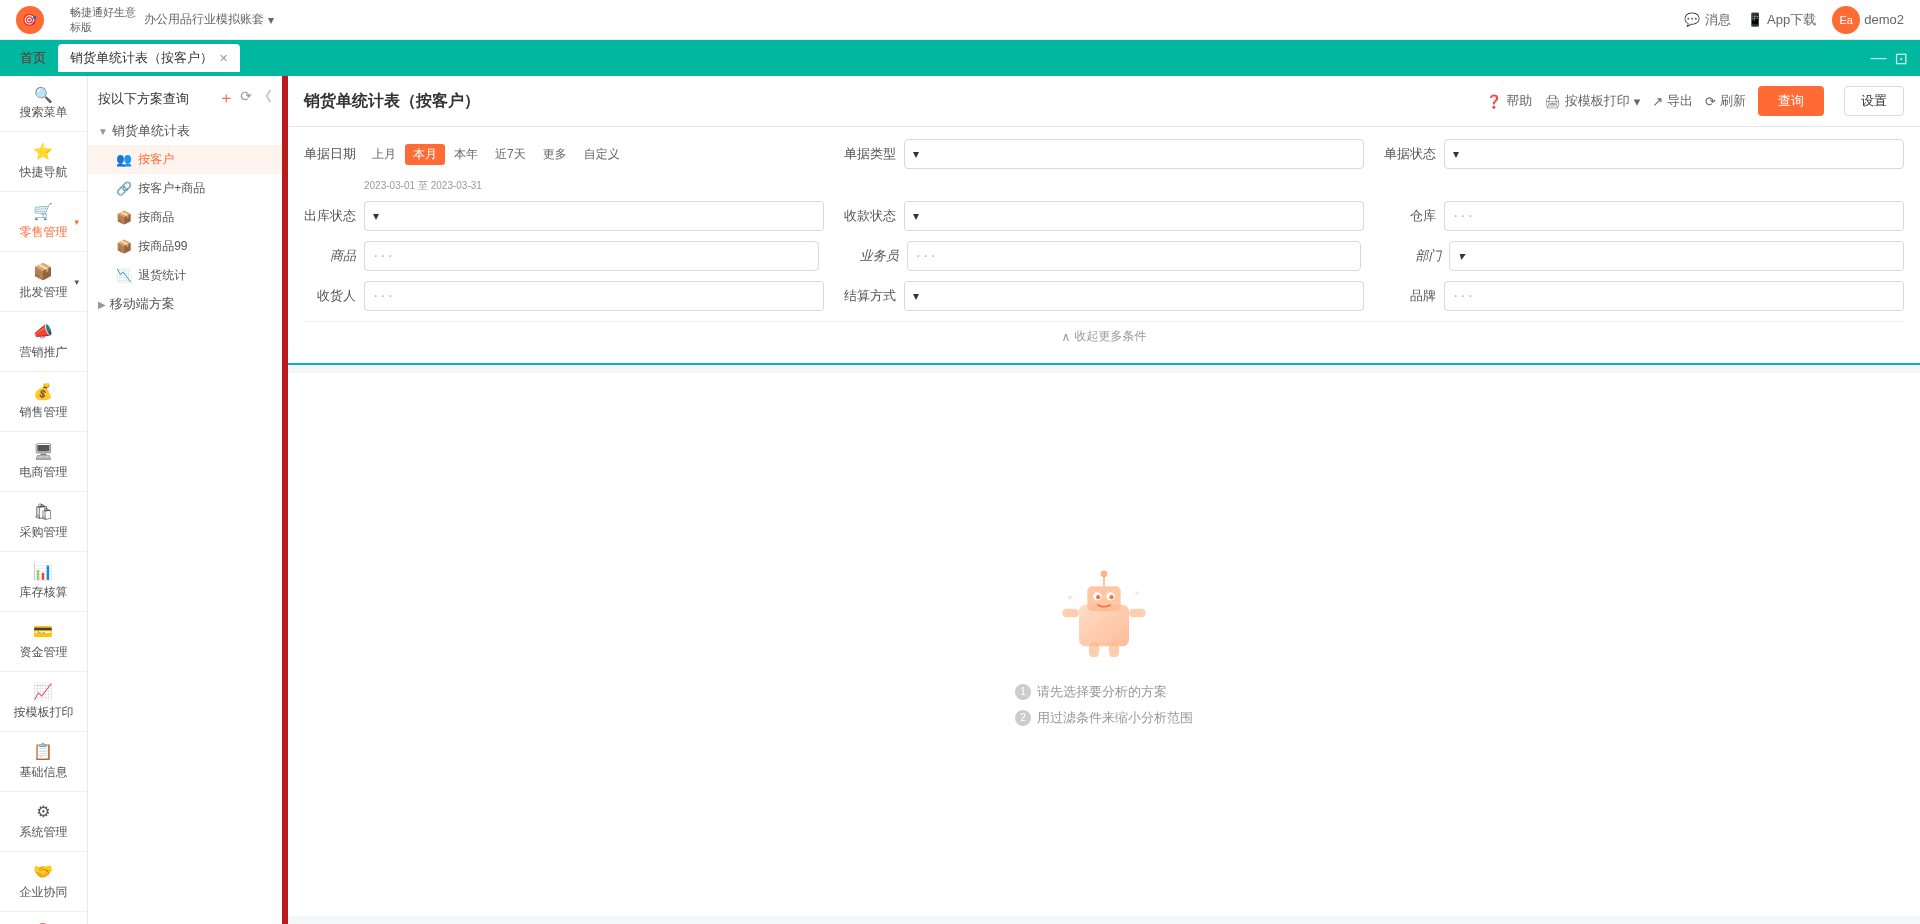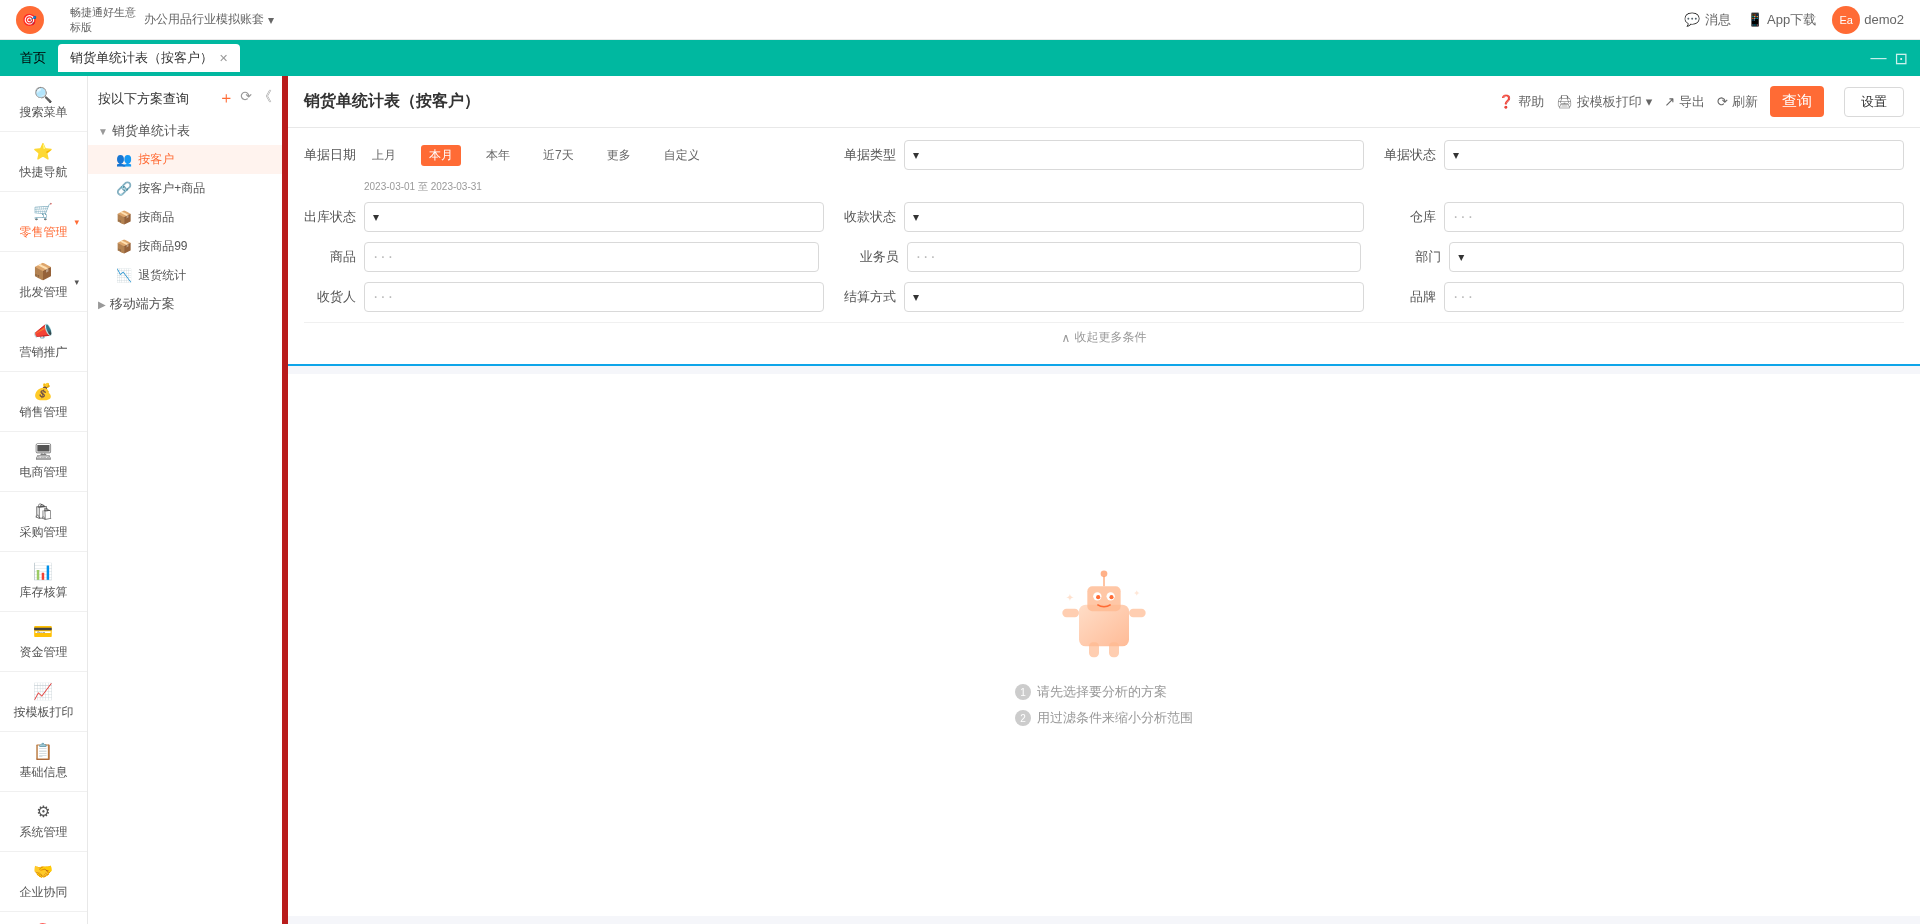--- a/index.html
+++ b/index.html
@@ -38,21 +38,21 @@
       height: 28px;
       display: flex;
       align-items: center;
       padding: 0 12px;
       border-radius: 4px 4px 0 0;
       font-size: 13px;
       cursor: pointer;
       gap: 6px;
       color: rgba(255,255,255,0.85);
     }
-    .tab.home { background: transparent; color: #000000; }
+    .tab.home { background: transparent; color: #7f1d1d; }
     .tab.active { background: #fff; color: #333; }
     .tab-close { font-size: 11px; color: #999; cursor: pointer; }
 
     
     .main-layout {
       display: flex;
       flex: 1;
       overflow: hidden;
     }
 
@@ -151,23 +151,23 @@
       justify-content: space-between;
       border-bottom: 1px solid #e8e8e8;
     }
     .page-title { font-size: 16px; font-weight: 600; color: #333; padding-bottom: 10px; }
     .page-header-actions { display: flex; align-items: center; gap: 12px; font-size: 13px; color: #666; padding-bottom: 10px; }
     .page-header-actions .action-btn { display: flex; align-items: center; gap: 4px; cursor: pointer; }
     .query-btn {
       background: #ff6b35;
       color: white;
       border: none;
-      padding: 6px 12px;
+      padding: 6px 20px;
       border-radius: 4px;
-      font-size: 15px;
+      font-size: 13px;
       cursor: pointer;
     }
     .settings-btn {
       background: #fff;
       color: #333;
       border: 1px solid #d9d9d9;
       padding: 5px 16px;
       border-radius: 4px;
       font-size: 13px;
       cursor: pointer;
@@ -449,21 +449,21 @@
           <button class="query-btn">查询</button>
           <button class="settings-btn">设置</button>
         </div>
       </div>
 
       <div class="filter-section">
 
         <div style="display:grid;grid-template-columns:1fr 1fr 1fr;gap:10px 20px;margin-bottom:10px;">
           <div class="filter-cell">
             <span class="filter-cell-label">单据日期</span>
-            <div style="flex:1;display:flex;align-items:center;gap:17px;">
+            <div style="flex:1;display:flex;align-items:center;gap:1px;">
               <span class="date-tag">上月</span>
               <span class="date-tag active" style="background:#ff6b35;color:white;">本月</span>
               <span class="date-tag">本年</span>
               <span class="date-tag">近7天</span>
               <span class="date-tag">更多</span>
               <span class="date-tag">自定义</span>
             </div>
           </div>
           <div style="grid-column:2/3;">
             <div style="display:flex;align-items:center;gap:8px;height:100%;">
@@ -501,21 +501,21 @@
             </div>
           </div>
           <div class="filter-cell">
             <span class="filter-cell-label">仓库</span>
             <div class="filter-cell-input" style="flex:1;">
               <span style="color:#bbb;font-size:16px;letter-spacing:2px;">···</span>
             </div>
           </div>
         </div>
 
-        <div style="display:grid;grid-template-columns:1fr 1fr 1fr;gap:10px 28px;margin-bottom:10px;">
+        <div style="display:grid;grid-template-columns:1fr 1fr 1fr;gap:10px 28px;margin-bottom:10px;font-style:italic;">
           <div class="filter-cell">
             <span class="filter-cell-label">商品</span>
             <div class="filter-cell-input" style="flex:1;">
               <span style="color:#bbb;font-size:16px;letter-spacing:2px;">···</span>
             </div>
           </div>
           <div class="filter-cell">
             <span class="filter-cell-label">业务员</span>
             <div class="filter-cell-input" style="flex:1;">
               <span style="color:#bbb;font-size:16px;letter-spacing:2px;">···</span>

